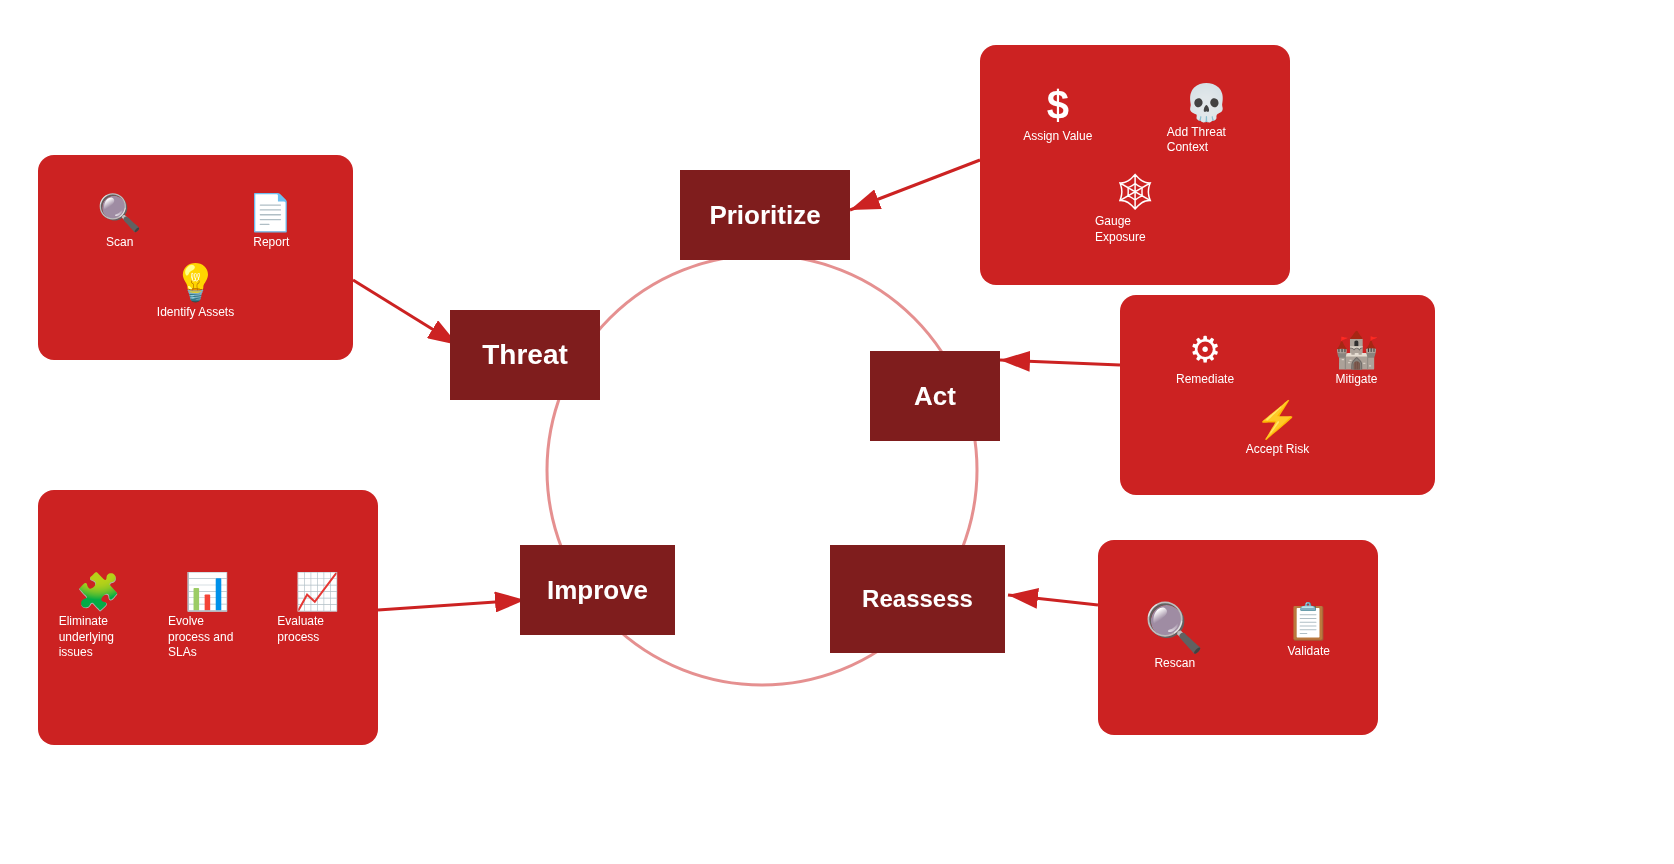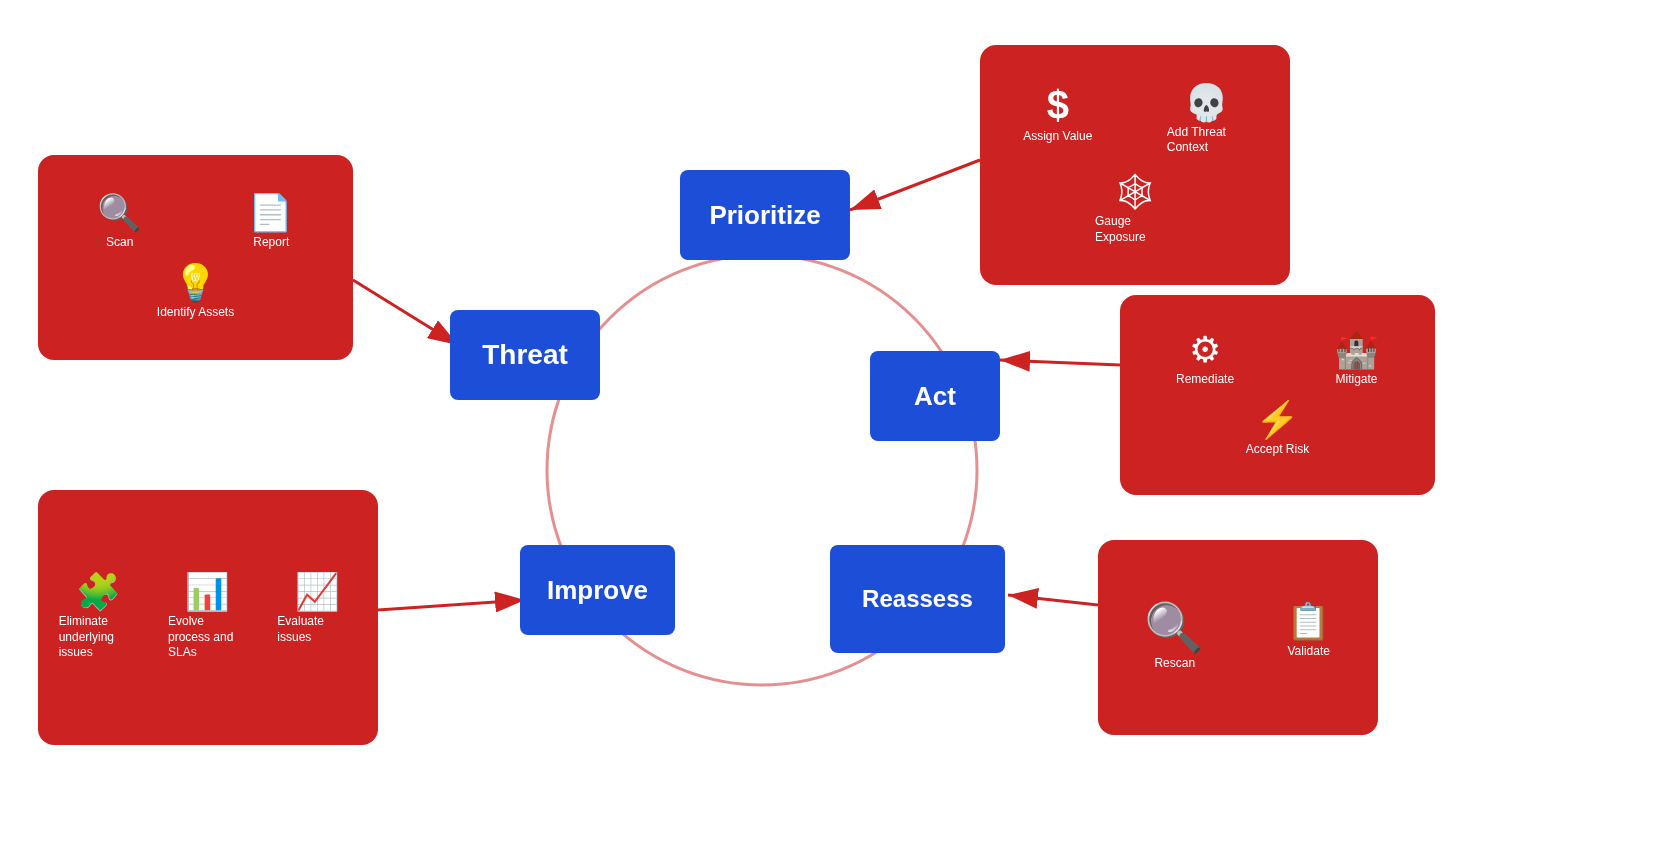--- a/index.html
+++ b/index.html
@@ -18,22 +18,22 @@
     }
     svg.connections {
       position: absolute;
       top: 0; left: 0;
       width: 1674px;
       height: 864px;
       pointer-events: none;
     }
     .node {
       position: absolute;
-      background: #1d4ed8;
-      border-radius: 8px;
+      background: #7f1d1d;
+      border-radius: 0;
       color: white;
       display: flex;
       align-items: center;
       justify-content: center;
       font-weight: bold;
     }
     .node-main {
       font-size: 28px;
     }
     .node-sub {
@@ -195,18 +195,18 @@
       <div class="icon-item">
         <span class="icon">🧩</span>
         <span class="label">Eliminate underlying issues</span>
       </div>
       <div class="icon-item">
         <span class="icon">📊</span>
         <span class="label">Evolve process and SLAs</span>
       </div>
       <div class="icon-item">
         <span class="icon">📈</span>
-        <span class="label">Evaluate issues</span>
+        <span class="label">Evaluate process</span>
       </div>
     </div>
   </div>
 
 </div>
 
 </body></html>

